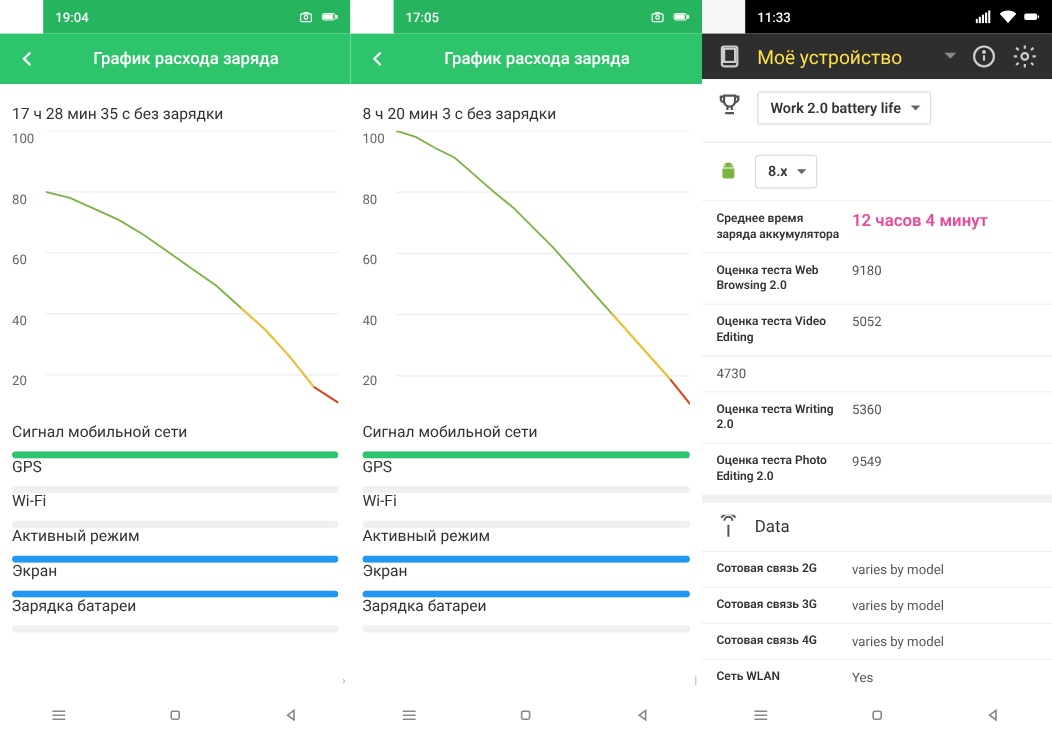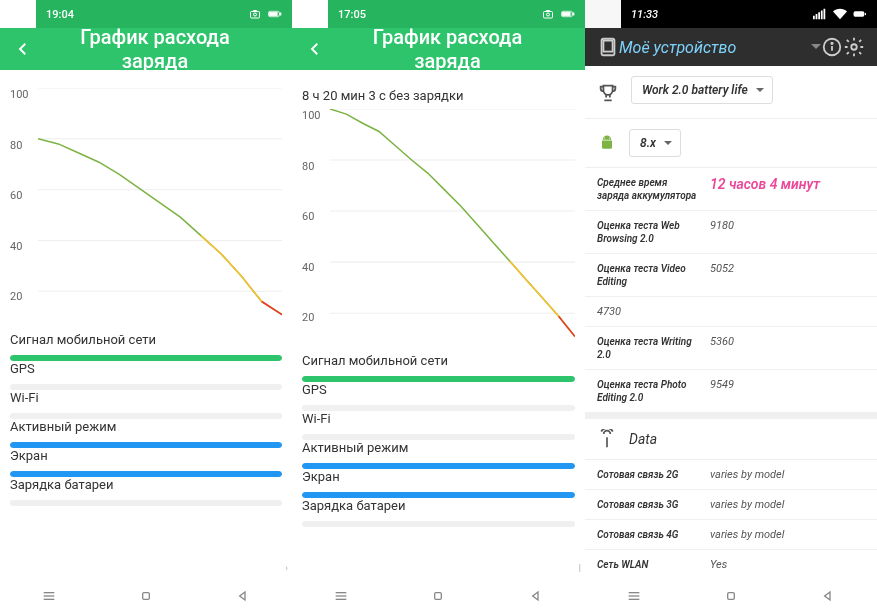--- a/index.html
+++ b/index.html
@@ -1,47 +1,47 @@
 <!DOCTYPE html>
 <html><head>
 <meta charset="utf-8">
 <style>
 * { margin: 0; padding: 0; box-sizing: border-box; }
 body { font-family: -apple-system, Roboto, "Helvetica Neue", Arial, sans-serif; background: #fff; width: 877px; height: 615px; overflow: hidden; display: flex; }
 .screen { height: 615px; position: relative; background: #fff; display: flex; flex-direction: column; }
 .s1 { width: 292px; }
 .s2 { width: 293px; }
-.s3 { width: 292px; background: #f7f7f7; font-style: italic; }
+.s3 { width: 292px; background: #f7f7f7; }
 .statusbar { height: 28px; display: flex; align-items: center; justify-content: space-between; padding: 0 10px; color: #fff; font-size: 11px; font-weight: 500; margin-left: 36px; }
 .s1 .statusbar, .s2 .statusbar { background: #27b45e; }
 .s3 .statusbar { background: #000; color: #fff; }
 .sbicons { display: flex; gap: 6px; align-items: center; }
 .sbicons svg { width: 14px; height: 12px; }
 .header-green { background: #2ec46c; height: 42px; display: flex; align-items: center; padding: 0 14px; gap: 20px; color: #fff; }
-.header-green .title { font-size: 20px; font-weight: 500; flex: 1; text-align: center; margin-right: 20px; }
+.header-green .title { font-size: 14px; font-weight: 500; flex: 1; text-align: center; margin-right: 20px; }
 .back-arrow { width: 18px; height: 18px; }
 .graph-area { padding: 18px 10px 8px 10px; }
 .graph-subtitle { font-size: 13px; color: #333; margin-bottom: 6px; }
 .graph-box { position: relative; height: 230px; }
 .y-tick { position: absolute; left: 0; font-size: 11px; color: #666; }
 .graph-svg { position: absolute; left: 28px; top: 0; right: 0; bottom: 0; }
 .sections { padding: 6px 10px 10px 10px; }
 .sect { }
 .sect-label { font-size: 13px; color: #333; margin-bottom: 8px; }
 .bar-track { height: 6px; background: #f0f0f0; border-radius: 3px; position: relative; overflow: hidden; }
 .bar-fill { height: 100%; border-radius: 3px; }
 .bar-green { background: #2ec46c; }
 .bar-blue { background: #2196f3; }
 .navbar { height: 38px; display: flex; align-items: center; justify-content: space-around; color: #888; position: absolute; bottom: 0; left: 0; right: 0; background: #fff; border-top: none; }
 .navbar svg { width: 16px; height: 16px; }
 
-.s3 .header-dark { background: #2e2e2e; height: 38px; display: flex; align-items: center; padding: 0 12px; color: #7dd3fc; }
+.s3 .header-dark { background: #2e2e2e; height: 38px; display: flex; align-items: center; padding: 0 12px; color: #fde047; gap: 12px; }
 .s3 .header-dark .title { font-size: 16px; flex: 1; font-weight: 400; }
 .s3 .header-dark .hicon { width: 22px; height: 22px; color: #ccc; }
-.trophy-row { background: #fff; padding: 10px 12px 14px 12px; display: flex; align-items: flex-end; gap: 12px; border-bottom: 1px solid #eee; }
+.trophy-row { background: #fff; padding: 10px 12px 14px 12px; display: flex; align-items: flex-start; gap: 12px; border-bottom: 1px solid #eee; }
 .trophy-icon { width: 22px; height: 22px; color: #555; }
 .dropdown { border: 1px solid #ddd; background: #fff; border-radius: 3px; padding: 6px 24px 6px 10px; font-size: 12px; font-weight: 600; color: #333; position: relative; cursor: pointer; }
 .dropdown::after { content: ""; position: absolute; right: 8px; top: 50%; margin-top: -2px; border: 4px solid transparent; border-top-color: #666; }
 .android-row { background: #fff; padding: 10px 12px; display: flex; align-items: center; gap: 12px; border-bottom: 1px solid #eee; }
 .android-icon { width: 20px; height: 20px; color: #7cb342; }
 .results { background: #fff; }
 .result-row { display: flex; padding: 8px 12px; border-bottom: 1px solid #f0f0f0; align-items: flex-start; gap: 8px; }
 .result-label { flex: 0 0 105px; font-size: 10px; font-weight: 600; color: #333; line-height: 1.3; }
 .result-value { font-size: 11px; color: #555; }
 .result-value.highlight { color: #ec4899; font-size: 14px; font-weight: 600; }
@@ -70,20 +70,21 @@
         </svg>
     </span>
   </div>
   <div class="header-green">
     <svg class="back-arrow" viewBox="0 0 24 24" fill="none" stroke="#fff" stroke-width="2.5">
         <path d="M15 5l-7 7 7 7"></path>
       </svg>
     <span class="title">График расхода заряда</span>
   </div>
   <div class="graph-area">
+    <div class="graph-subtitle">17 ч 28 мин 35 с без зарядки</div>
     <div class="graph-box">
       <span class="y-tick" style="top:0">100</span>
       <span class="y-tick" style="top:22%">80</span>
       <span class="y-tick" style="top:44%">60</span>
       <span class="y-tick" style="top:66%">40</span>
       <span class="y-tick" style="top:88%">20</span>
       <svg class="graph-svg" viewBox="0 0 240 230" preserveAspectRatio="none">
         <line x1="0" y1="0" x2="240" y2="0" stroke="#eee"></line>
         <line x1="0" y1="50" x2="240" y2="50" stroke="#eee"></line>
         <line x1="0" y1="100" x2="240" y2="100" stroke="#eee"></line>

